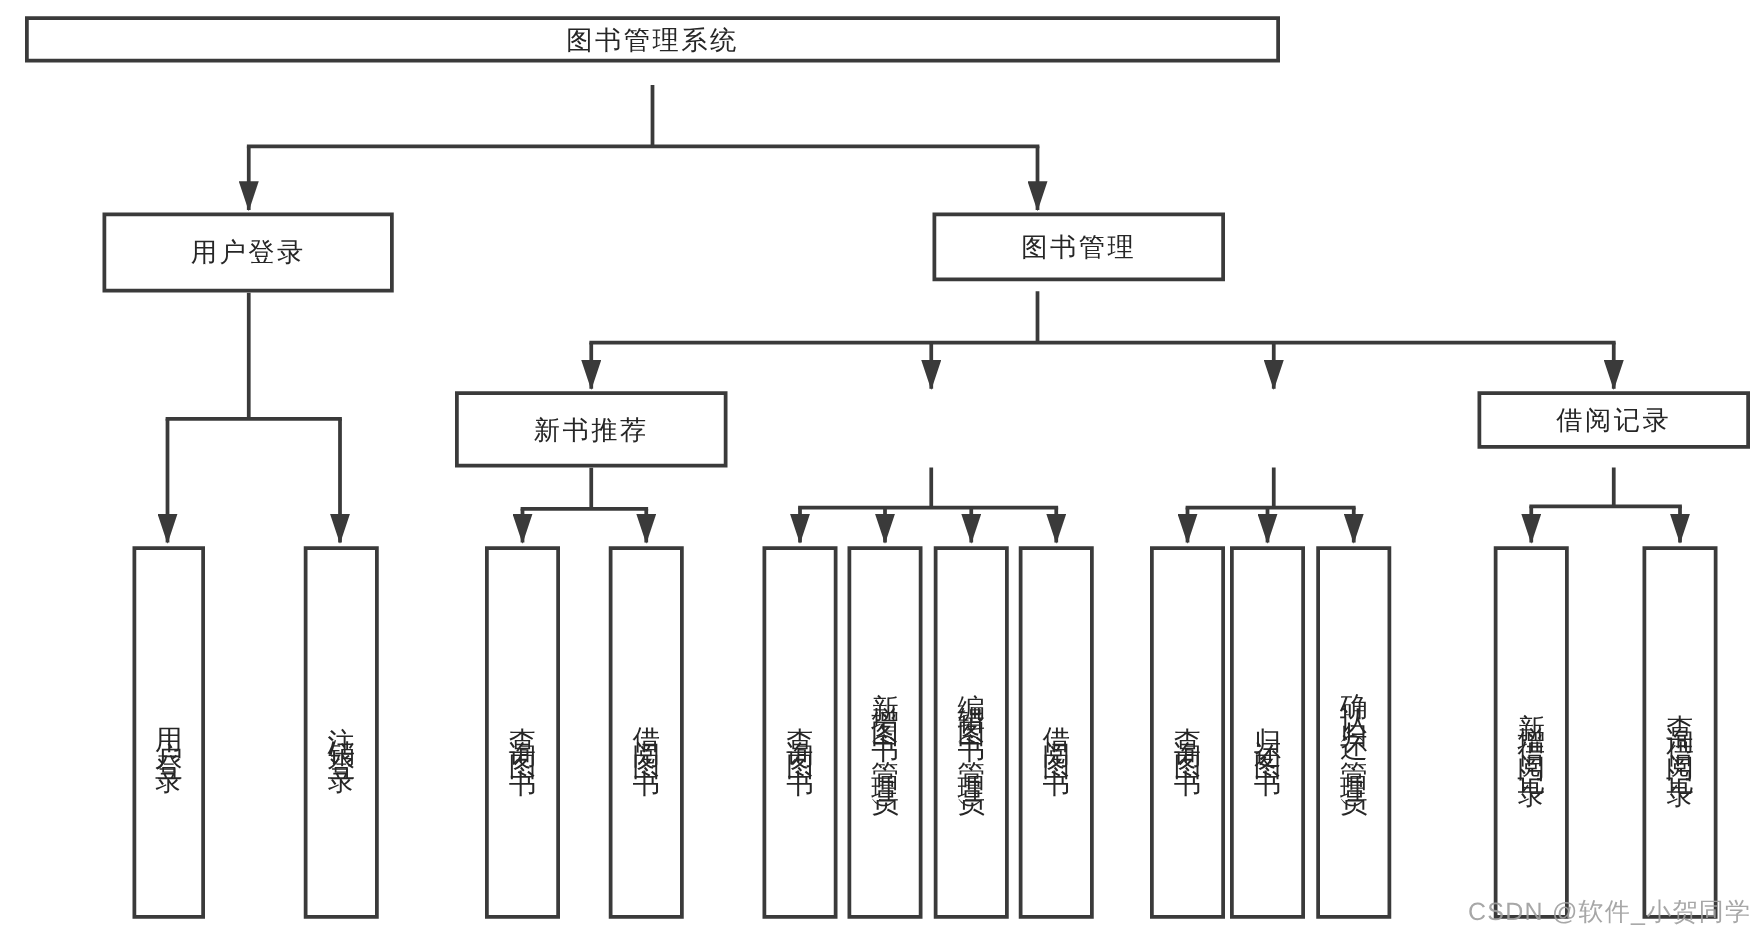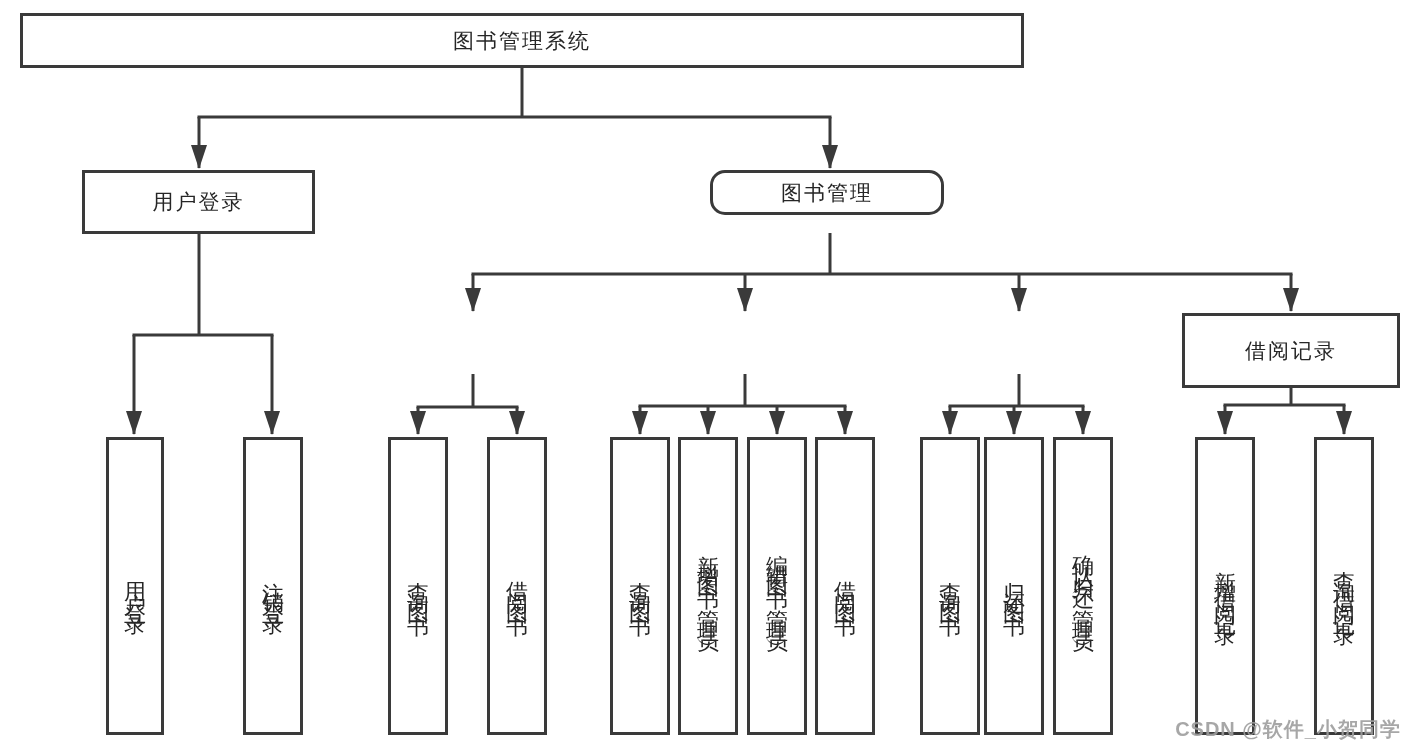--- a/index.html
+++ b/index.html
@@ -37,27 +37,27 @@
     white-space: nowrap;
   }
   .vbox span {
     writing-mode: vertical-rl;
     font-size: 22px;
     letter-spacing: 11px;
     line-height: 1;
     white-space: nowrap;
   }
   
-  .n-root   { left: 20px;  top: 13px;  width: 1004px; height: 55px; align-items: center; }
+  .n-root   { left: 20px;  top: 13px;  width: 1004px; height: 37px; align-items: center; }
   .n-login  { left: 82px;  top: 170px; width: 233px;  height: 64px; }
-  .n-mgmt   { left: 710px; top: 170px; width: 234px;  height: 45px; border-radius: 15px; }
+  .n-mgmt   { left: 746px; top: 170px; width: 234px;  height: 55px; }
   .n-rec    { left: 364px; top: 313px; width: 218px;  height: 61px; }
   .n-borrow { left: 636px; top: 313px; width: 218px;  height: 61px; }
   .n-cur    { left: 909px; top: 313px; width: 220px;  height: 61px; }
-  .n-hist   { left: 1182px;top: 313px; width: 218px;  height: 75px; }
+  .n-hist   { left: 1182px;top: 313px; width: 218px;  height: 46px; }
   
   .vbox { top: 437px; height: 298px; width: 60px; }
   .v1  { left: 106px;  width: 58px; }
   .v2  { left: 243px; }
   .v3  { left: 388px; }
   .v4  { left: 487px; }
   .v5  { left: 610px; }
   .v6  { left: 678px; }
   .v7  { left: 747px; }
   .v8  { left: 815px; }
@@ -69,21 +69,20 @@
   .watermark {
     position: absolute;
     right: 4px;
     bottom: 4px;
     font-size: 20px;
     color: #9e9e9e;
     opacity: 0.9;
     letter-spacing: 1px;
     z-index: 5;
     white-space: nowrap;
-    font-weight: bold;
   }
 </style>
 </head>
 <body>
 
 <div class="canvas">
 
   <svg class="connectors" viewBox="0 0 1405 747" xmlns="http://www.w3.org/2000/svg">
     <defs>
       <marker id="arrow" viewBox="0 0 24 16" refX="23" refY="8" markerWidth="24" markerHeight="16" markerUnits="userSpaceOnUse" orient="auto">
@@ -138,20 +137,23 @@
     <span>图书管理系统</span>
   </div>
 
   <div class="box hbox n-login">
     <span>用户登录</span>
   </div>
   <div class="box hbox n-mgmt">
     <span>图书管理</span>
   </div>
 
+  <div class="box hbox n-rec">
+    <span>新书推荐</span>
+  </div>
   <div class="box hbox n-hist">
     <span>借阅记录</span>
   </div>
 
   <div class="box vbox v1">
     <span>用户登录</span>
   </div>
   <div class="box vbox v2">
     <span>注销登录</span>
   </div>

